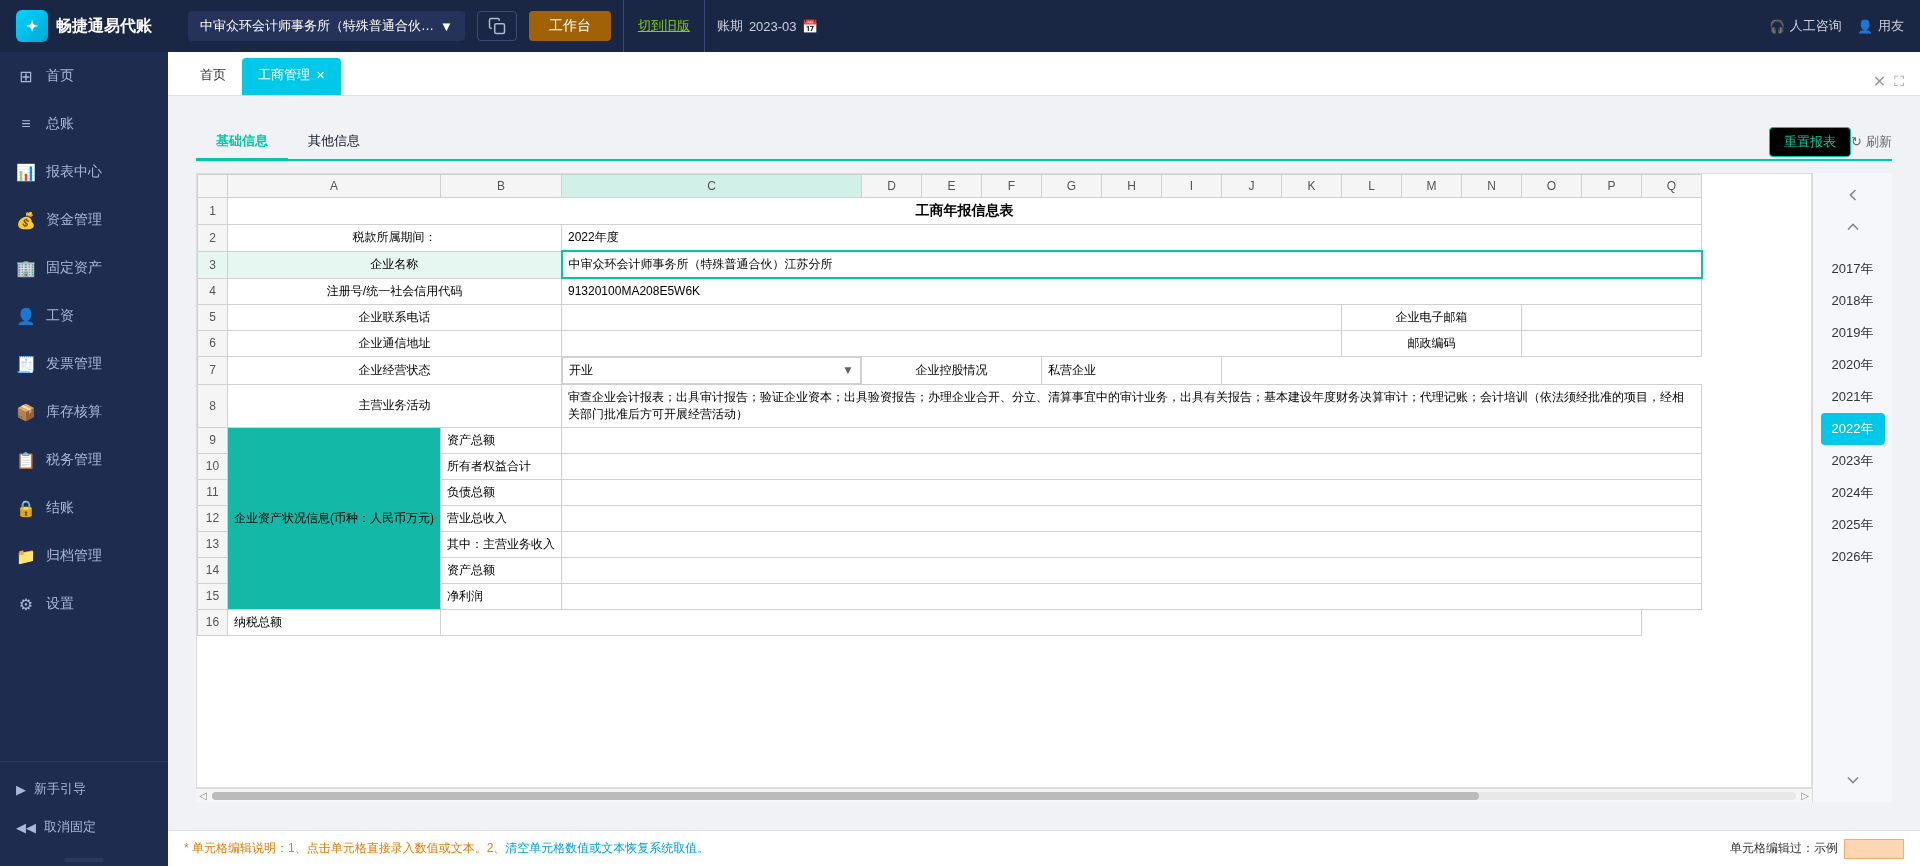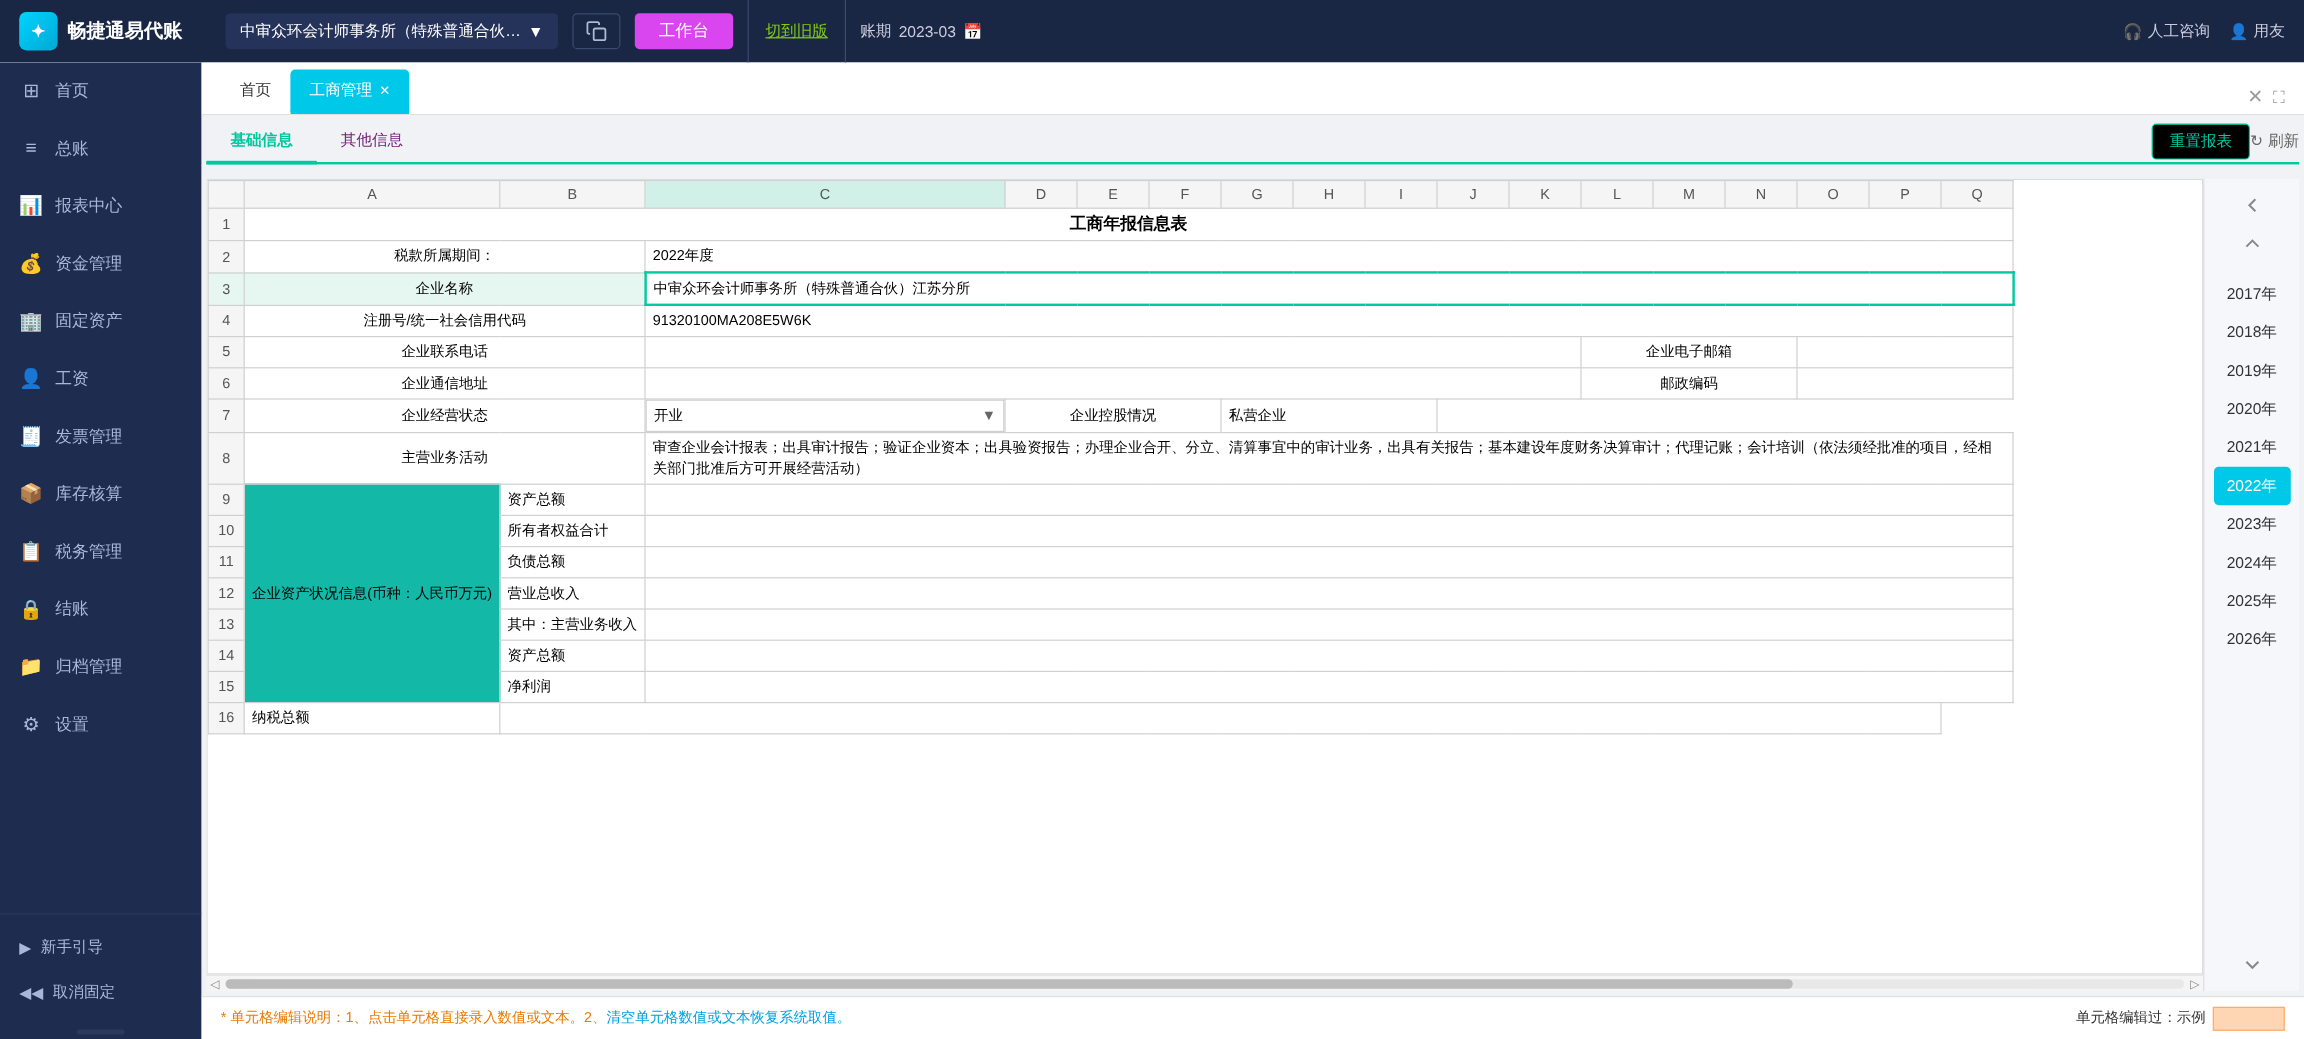--- a/index.html
+++ b/index.html
@@ -5,21 +5,21 @@
     * { box-sizing: border-box; margin: 0; padding: 0; }
     body { font-family: "Microsoft YaHei", "PingFang SC", sans-serif; font-size: 13px; background: #f0f2f5; overflow: hidden; width: 1920px; height: 866px; display: flex; flex-direction: column; }
 
     
     .top-bar { height: 52px; background: #1a2744; display: flex; align-items: center; padding: 0 16px; gap: 12px; flex-shrink: 0; }
     .logo-area { display: flex; align-items: center; gap: 8px; color: #fff; font-size: 16px; font-weight: bold; min-width: 160px; }
     .logo-icon { width: 32px; height: 32px; background: linear-gradient(135deg, #00d4ff, #00a8d4); border-radius: 6px; display: flex; align-items: center; justify-content: center; color: white; font-size: 14px; font-weight: bold; }
     .company-selector { background: #253259; border: none; color: #fff; padding: 6px 12px; border-radius: 4px; font-size: 13px; display: flex; align-items: center; gap: 6px; cursor: pointer; max-width: 280px; }
     .company-selector span { white-space: nowrap; overflow: hidden; text-overflow: ellipsis; max-width: 240px; }
     .top-btn { background: transparent; border: 1px solid #3a4a70; color: #ccd; padding: 5px 10px; border-radius: 4px; cursor: pointer; display: flex; align-items: center; justify-content: center; }
-    .workbench-btn { background: #d946ef; border: none; color: #fff; padding: 6px 20px; border-radius: 4px; font-size: 14px; cursor: pointer; }
+    .workbench-btn { background: #a16207; border: none; color: #fff; padding: 6px 20px; border-radius: 4px; font-size: 14px; cursor: pointer; }
     .old-ver-btn { background: transparent; border: 1px solid #3a4a70; color: #84cc16; padding: 22px 14px; border-radius: 4px; cursor: pointer; font-size: 13px; text-decoration: underline; }
     .period-display { color: #ccd; display: flex; align-items: center; gap: 6px; font-size: 13px; text-align: center; }
     .top-right { margin-left: auto; display: flex; align-items: center; gap: 16px; color: #ccd; }
     .top-right-item { display: flex; align-items: center; gap: 4px; cursor: pointer; }
 
     
     .main-layout { display: flex; flex: 1; overflow: hidden; }
 
     
     .sidebar { width: 168px; background: #1e2d4f; display: flex; flex-direction: column; flex-shrink: 0; }
@@ -35,25 +35,25 @@
     .content-area { flex: 1; display: flex; flex-direction: column; background: #f0f2f5; overflow: hidden; }
 
     
     .tab-bar { height: 44px; background: #fff; display: flex; align-items: flex-end; padding: 0 16px; border-bottom: 1px solid #e0e0e0; flex-shrink: 0; gap: 0; }
     .tab-item { padding: 8px 16px; cursor: pointer; font-size: 13px; color: #666; border-bottom: 3px solid transparent; display: flex; align-items: center; gap: 6px; }
     .tab-item.active { color: #fff; background: #00c8e8; border-radius: 4px 4px 0 0; border-bottom: 3px solid #00c8e8; }
     .tab-close { font-size: 11px; color: #fff; cursor: pointer; }
     .tab-home { color: #333; font-size: 13px; }
 
     
-    .page-content { flex: 1; display: flex; flex-direction: column; overflow: hidden; padding: 4px; }
+    .page-content { flex: 1; display: flex; flex-direction: column; overflow: hidden; padding: 28px; }
 
     
     .sub-tabs { display: flex; gap: 0; border-bottom: 2px solid #00c8a0; margin-bottom: 12px; align-items: center; }
-    .sub-tab { padding: 8px 20px; cursor: pointer; font-size: 13px; color: #701a75; border-bottom: 3px solid transparent; margin-bottom: -2px; }
+    .sub-tab { padding: 8px 20px; cursor: pointer; font-size: 13px; color: #0f172a; border-bottom: 3px solid transparent; margin-bottom: -2px; }
     .sub-tab.active { color: #00c8a0; border-bottom: 3px solid #00c8a0; font-weight: bold; }
     .sub-tab-spacer { flex: 1; }
     .reset-btn { border: 1px solid #00c8a0; color: #00c8a0; background: #000000; padding: 5px 14px; border-radius: 4px; cursor: pointer; font-size: 13px; }
     .refresh-btn { background: transparent; border: none; color: #666; cursor: pointer; font-size: 13px; display: flex; align-items: center; gap: 4px; }
 
     
     .spreadsheet-wrapper { flex: 1; display: flex; overflow: hidden; }
     .spreadsheet-container { flex: 1; overflow: auto; border: 1px solid #ddd; background: #fff; position: relative; }
 
     

